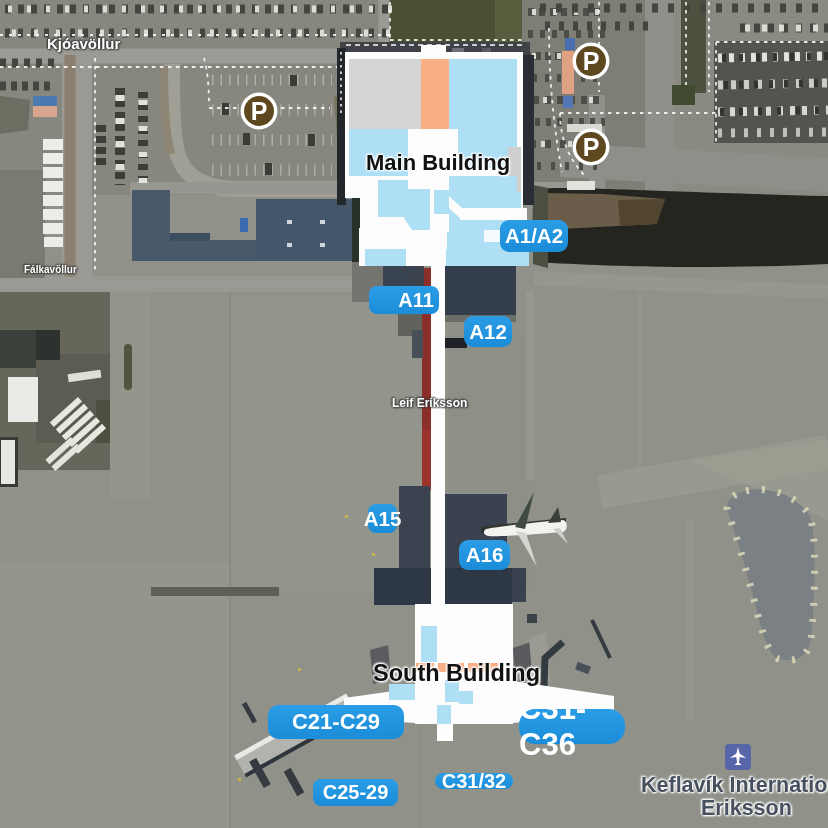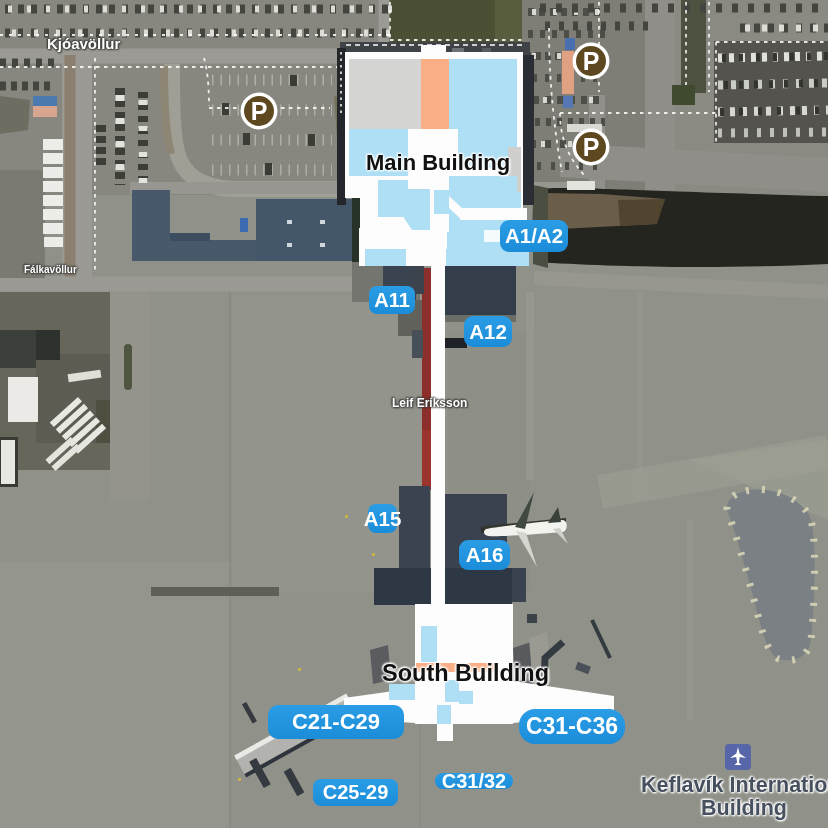--- a/index.html
+++ b/index.html
@@ -348,26 +348,26 @@
       <rect x="725" y="744" width="26" height="26" rx="4" fill="#5766a8"></rect>
       <path d="M738,747 l1.6,6.5 6.5,4.5 -6.3,-1 -1,5.5 2.8,2.4 -7.2,0 2.8,-2.4 -1,-5.5 -6.3,1 6.5,-4.5 Z" fill="#ffffff"></path>
     </g>
   </g>
 </svg>
 
 <div class="roadlbl" style="left:47px;top:35px;font-size:15px;">Kjóavöllur</div>
 <div class="roadlbl" style="left:24px;top:264px;font-size:10px;">Fálkavöllur</div>
 <div class="roadlbl" style="left:392px;top:396px;font-size:12px;">Leif Eriksson</div>
 <div class="blacklbl" style="left:366px;top:150px;font-size:22px;">Main Building</div>
-<div class="blacklbl" style="left:373px;top:660px;font-size:23.5px;margin-left:9px;">South Building</div>
+<div class="blacklbl" style="left:373px;top:660px;font-size:23.5px;">South Building</div>
 <div class="airportlbl" style="left:641px;top:773px;font-size:21.5px;">Keflavík International</div>
-<div class="airportlbl" style="left:701px;top:796px;font-size:21.5px;">Building</div>
+<div class="airportlbl" style="left:701px;top:796px;font-size:21.5px;">Eriksson</div>
 
 <div class="pill" style="left:500px;top:220px;width:68px;height:32px;border-radius:9px;font-size:20.5px;">A1/A2</div>
-<div class="pill" style="left:369px;top:286px;width:46px;height:28px;border-radius:8px;font-size:20px;">A11</div>
+<div class="pill" style="left:369px;top:286px;width:46px;height:28px;border-radius:8px;font-size:20px;padding-left:24px;">A11</div>
 <div class="pill" style="left:464px;top:316px;width:48px;height:31px;border-radius:9px;font-size:20.5px;">A12</div>
 <div class="pill" style="left:368px;top:504px;width:29px;height:29px;border-radius:8px;font-size:20.5px;">A15</div>
 <div class="pill" style="left:459px;top:540px;width:51px;height:30px;border-radius:9px;font-size:20.5px;">A16</div>
 <div class="pill" style="left:268px;top:705px;width:136px;height:34px;border-radius:10px;font-size:22px;">C21-C29</div>
-<div class="pill" style="left:519px;top:709px;width:106px;height:35px;border-radius:16px;font-size:23px;">C31-C36</div>
+<div class="pill" style="left:519px;top:709px;width:106px;height:35px;border-radius:16px;font-size:31px;">C31-C36</div>
 <div class="pill" style="left:313px;top:779px;width:85px;height:27px;border-radius:8px;font-size:20px;">C25-29</div>
 <div class="pill" style="left:435px;top:773px;width:78px;height:16px;border-radius:9px;font-size:20px;text-align:center;">C31/32</div>
 </div>
 
 </body></html>

